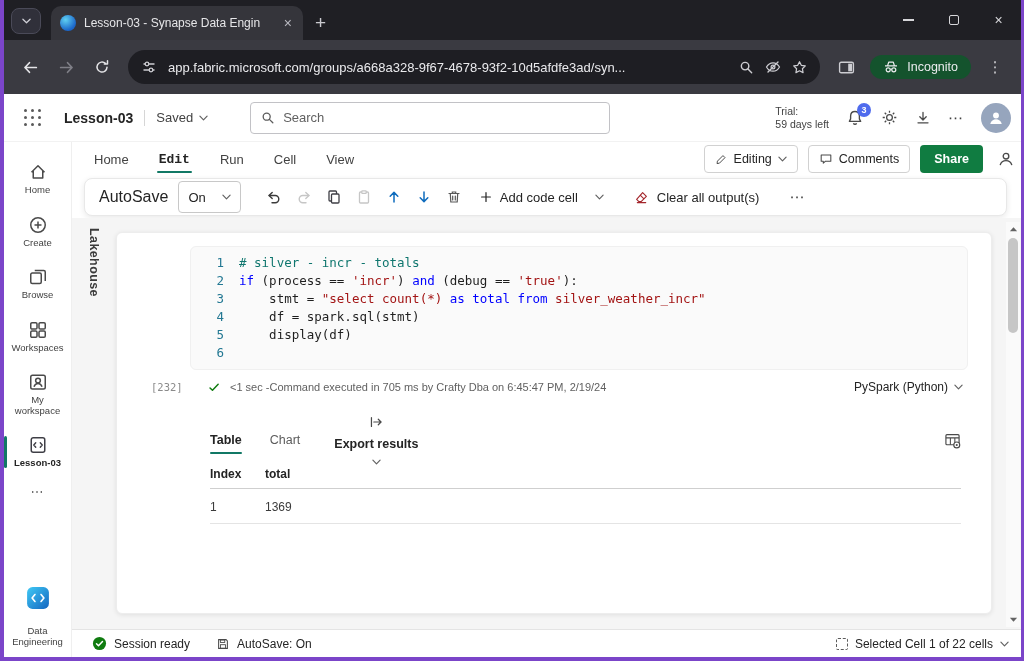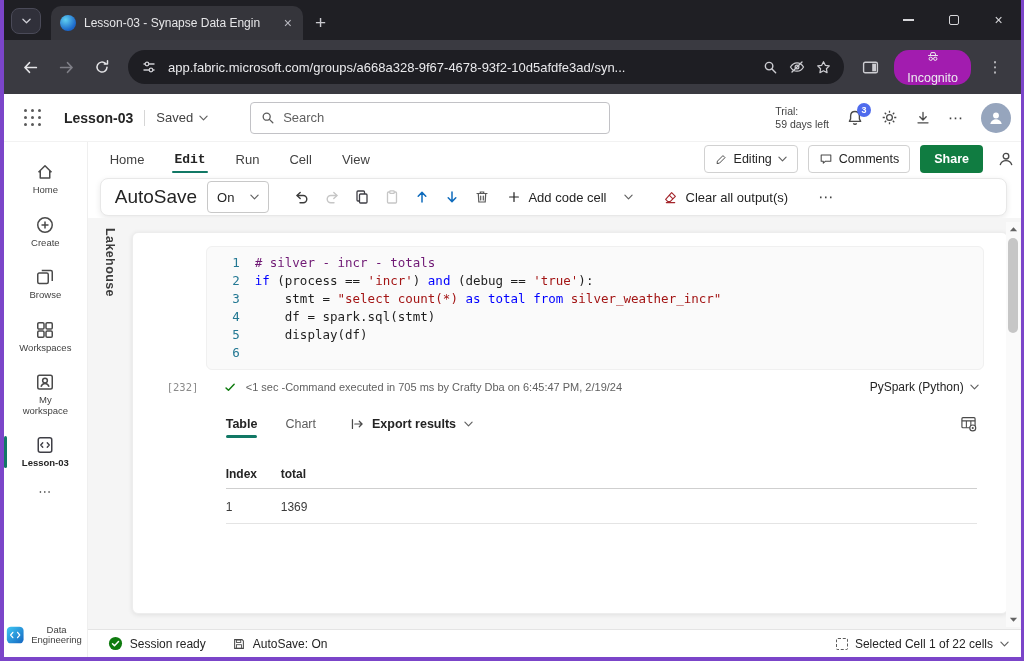--- a/index.html
+++ b/index.html
@@ -18,21 +18,21 @@
   .win-controls{display:flex;align-self:stretch;}
   .win-btn{width:45px;display:flex;align-items:center;justify-content:center;color:#d6d6da;font-size:14px;}
   .min-glyph{width:11px;height:1.5px;background:#d6d6da;display:block;}
   .max-glyph{width:10px;height:10px;border:1.2px solid #d6d6da;border-radius:2px;display:block;}
 
   
   .navbar{flex:0 0 54px;background:#3a3a41;display:flex;align-items:center;padding:0 10px;gap:4px;}
   .nav-btn{width:32px;height:32px;border-radius:50%;display:flex;align-items:center;justify-content:center;flex:0 0 auto;}
   .address{flex:1;height:34px;background:#1e1e23;border-radius:17px;display:flex;align-items:center;padding:0 13px;gap:11px;margin:0 6px;min-width:0;}
   .url{flex:1;font-size:13px;color:#eaeaed;white-space:nowrap;overflow:hidden;}
-  .incog{height:35px;border-radius:15px;background:#a21caf;display:flex;align-items:center;gap:8px;padding:0 13px;color:#ececef;font-size:12.5px;margin:0 4px;flex-direction:column;}
+  .incog{height:24px;border-radius:15px;background:#14532d;display:flex;align-items:center;gap:8px;padding:0 13px;color:#ececef;font-size:12.5px;margin:0 4px;}
   .dots-v{color:#cfcfd3;font-size:15px;}
 
   
   .app-header{flex:0 0 48px;background:#fff;display:flex;align-items:center;padding-left:14px;border-bottom:1px solid #f2f2f2;}
   .waffle{display:grid;grid-template-columns:repeat(3,4px);grid-template-rows:repeat(3,4px);gap:3px;margin:0 6px;}
   .waffle span{width:3.2px;height:3.2px;border-radius:50%;background:#5a5a5a;}
   .doc-title{font-size:14px;font-weight:700;color:#242424;margin-left:16px;}
   .vdiv{width:1px;height:16px;background:#d6d6d6;margin:0 11px;}
   .saved{display:flex;align-items:center;gap:6px;font-size:13px;color:#424242;}
   .searchbox{margin-left:42px;width:360px;height:32px;border:1px solid #c2c2c6;border-radius:4px;display:flex;align-items:center;padding:0 10px;gap:8px;background:#fff;}
@@ -54,45 +54,45 @@
   .rtab.active{font-weight:700;color:#242424;font-family:Liberation Mono, monospace;}
   .rtab.active::after{content:"";position:absolute;left:-2px;right:-2px;bottom:3px;height:2.5px;border-radius:2px;background:#117865;}
   .ribbon-right{margin-left:auto;display:flex;align-items:center;gap:10px;padding-right:6px;}
   .pill-btn{display:flex;align-items:center;gap:6px;border:1px solid #d1d1d1;border-radius:4px;height:28px;padding:0 10px;font-size:12.5px;color:#242424;background:#fff;}
   .share-btn{background:#107c41;color:#fff;border-radius:4px;height:28px;display:flex;align-items:center;padding:0 14px;font-size:12.5px;font-weight:700;}
   .presence{display:flex;align-items:center;margin-left:4px;}
 
   
   .toolbar-row{flex:0 0 42px;background:#fff;padding:2px 14px 0 12px;}
   .toolbar-card{height:38px;background:#fff;border:1px solid #e8e8e8;border-radius:8px;box-shadow:0 2px 6px rgba(0,0,0,.09);display:flex;align-items:center;padding:0 14px;}
-  .tb-label{font-size:19px;color:#242424;margin-right:10px;}
+  .tb-label{font-size:16px;color:#242424;margin-right:10px;}
   .on-select{border:1px solid #c8c8c8;border-radius:4px;height:26px;display:flex;align-items:center;gap:16px;padding:15px 9px;font-size:13px;color:#242424;margin-right:18px;}
   .tool-btn{width:30px;height:30px;display:flex;align-items:center;justify-content:center;border-radius:4px;}
   .add-cell{display:flex;align-items:center;gap:7px;font-size:13px;color:#242424;margin-left:10px;}
   .clear-out{display:flex;align-items:center;gap:8px;font-size:13px;color:#242424;margin-left:30px;}
   .more-h{color:#424242;font-size:15px;letter-spacing:1px;margin-left:30px;}
 
   
   .sidebar{flex:0 0 68px;background:#fff;border-right:1px solid #efefef;display:flex;flex-direction:column;padding-top:12px;}
   .sb-item{position:relative;display:flex;flex-direction:column;align-items:center;gap:3px;padding:8px 2px;margin-bottom:3px;font-size:9.5px;color:#424242;line-height:10.5px;text-align:center;}
   .sb-item .lbl{max-width:58px;}
   .sb-item.selected .lbl{font-weight:700;color:#242424;}
   .sb-item.selected::before{content:"";position:absolute;left:0;top:9px;bottom:9px;width:3px;border-radius:2px;background:#117865;}
   .sb-more{text-align:center;color:#424242;font-size:13px;letter-spacing:1px;padding:4px 0;}
   .sb-spacer{flex:1;}
-  .sb-bottom{display:flex;flex-direction:row;align-items:center;gap:4px;padding:6px 2px 10px;font-size:9.5px;color:#424242;line-height:10.5px;text-align:center;}
+  .sb-bottom{display:flex;flex-direction:column;align-items:center;gap:16px;padding:6px 2px 10px;font-size:9.5px;color:#424242;line-height:10.5px;text-align:center;}
 
   
   .canvas{flex:1;background:#f5f5f5;position:relative;min-height:0;}
   .lakehouse{position:absolute;left:15px;top:10px;writing-mode:vertical-rl;font-size:12.5px;font-weight:600;color:#3b3b3b;letter-spacing:.4px;}
   .nb-card{position:absolute;left:44px;top:14px;width:876px;height:382px;background:#fff;border:1px solid #ededed;border-radius:6px;box-shadow:0 1px 5px rgba(0,0,0,.09);}
   .cell{position:absolute;left:73px;top:13px;width:778px;height:124px;background:#fafafa;border:1px solid #f0f0f0;border-radius:6px;display:flex;padding:7px 0;font-family:"DejaVu Sans Mono",monospace;font-size:12.5px;line-height:18px;}
   .gutter{width:48px;text-align:right;padding-right:15px;color:#237893;}
   .code{flex:1;white-space:pre;color:#1f1f1f;overflow:hidden;}
-  .tok-com{color:#701a75;}
+  .tok-com{color:#0f766e;}
   .tok-kw{color:#0000ff;}
   .tok-str{color:#a31515;}
   .tok-pl{color:#1f1f1f;}
   .runrow{position:absolute;left:34px;top:147px;right:28px;display:flex;align-items:center;gap:9px;font-size:11px;color:#616161;}
   .exec{font-family:"DejaVu Sans Mono",monospace;font-size:10.5px;color:#8a8a8a;width:48px;}
   .runtext{flex:1;white-space:nowrap;overflow:hidden;}
   .kernel{display:flex;align-items:center;gap:6px;font-size:12px;color:#242424;}
   .outtabs{position:absolute;left:93px;top:182px;right:30px;display:flex;align-items:center;font-size:12.5px;}
   .outtab{color:#5c5c5c;position:relative;padding-bottom:7px;}
   .outtab.active{color:#242424;font-weight:700;}
@@ -468,21 +468,21 @@
               <span>PySpark (Python)</span>
               <svg class="chev" viewBox="0 0 10 6">
                   <path d="M1 1l4 4 4-4" fill="none" stroke="#616161" stroke-width="1.3" stroke-linecap="round" stroke-linejoin="round"></path>
                 </svg>
             </div>
           </div>
 
           <div class="outtabs">
             <div class="outtab active">Table</div>
             <div class="outtab">Chart</div>
-            <div class="export" style="font-size:12.5px;">
+            <div class="export" style="font-size:12.5px;flex-direction:column;">
               <svg width="14" height="14" viewBox="0 0 16 16">
                   <path d="M2.8 3v10" stroke="#4a4a4a" stroke-width="1.4" stroke-linecap="round"></path>
                   <path d="M5.5 8h8M10.6 4.8L13.8 8l-3.2 3.2" fill="none" stroke="#4a4a4a" stroke-width="1.4" stroke-linecap="round" stroke-linejoin="round"></path>
                 </svg>
               <span>Export results</span>
               <svg class="chev" viewBox="0 0 10 6">
                   <path d="M1 1l4 4 4-4" fill="none" stroke="#616161" stroke-width="1.3" stroke-linecap="round" stroke-linejoin="round"></path>
                 </svg>
             </div>
             <div class="out-settings">

